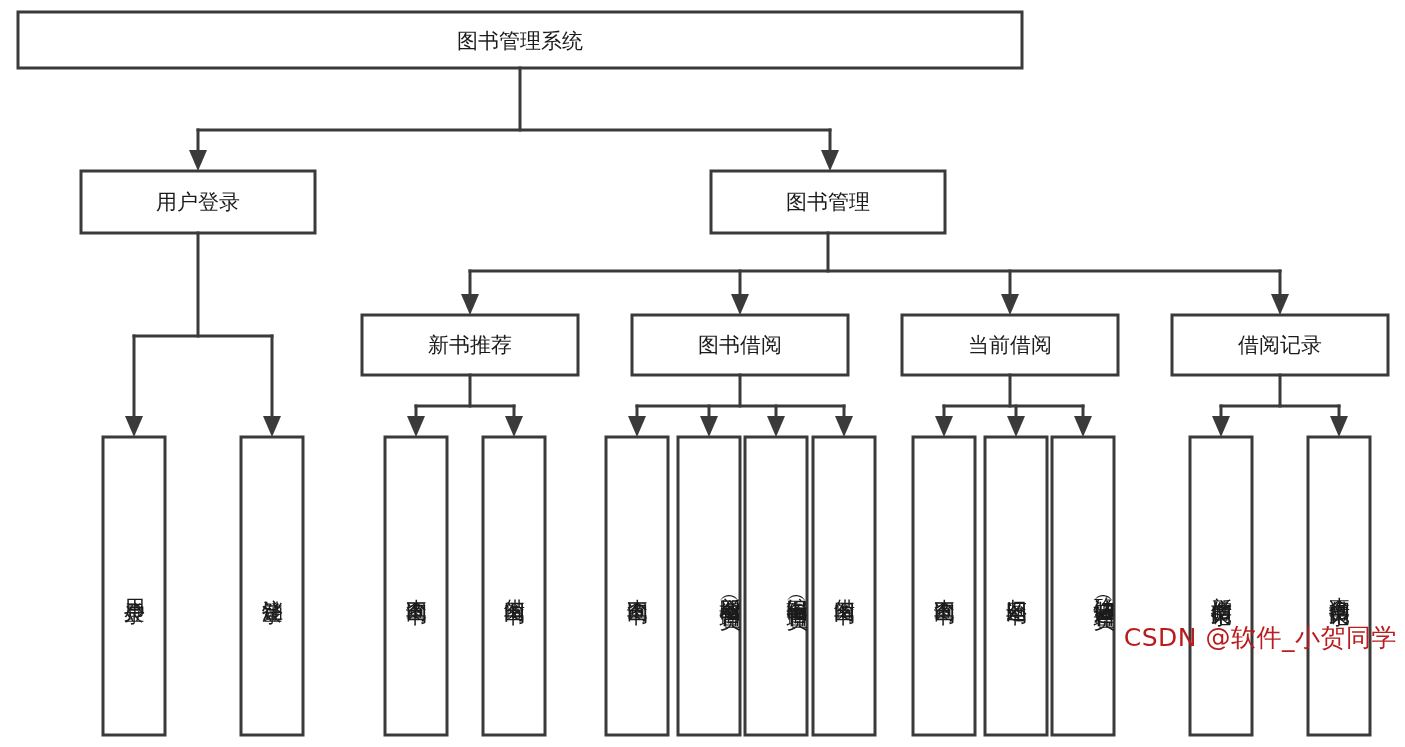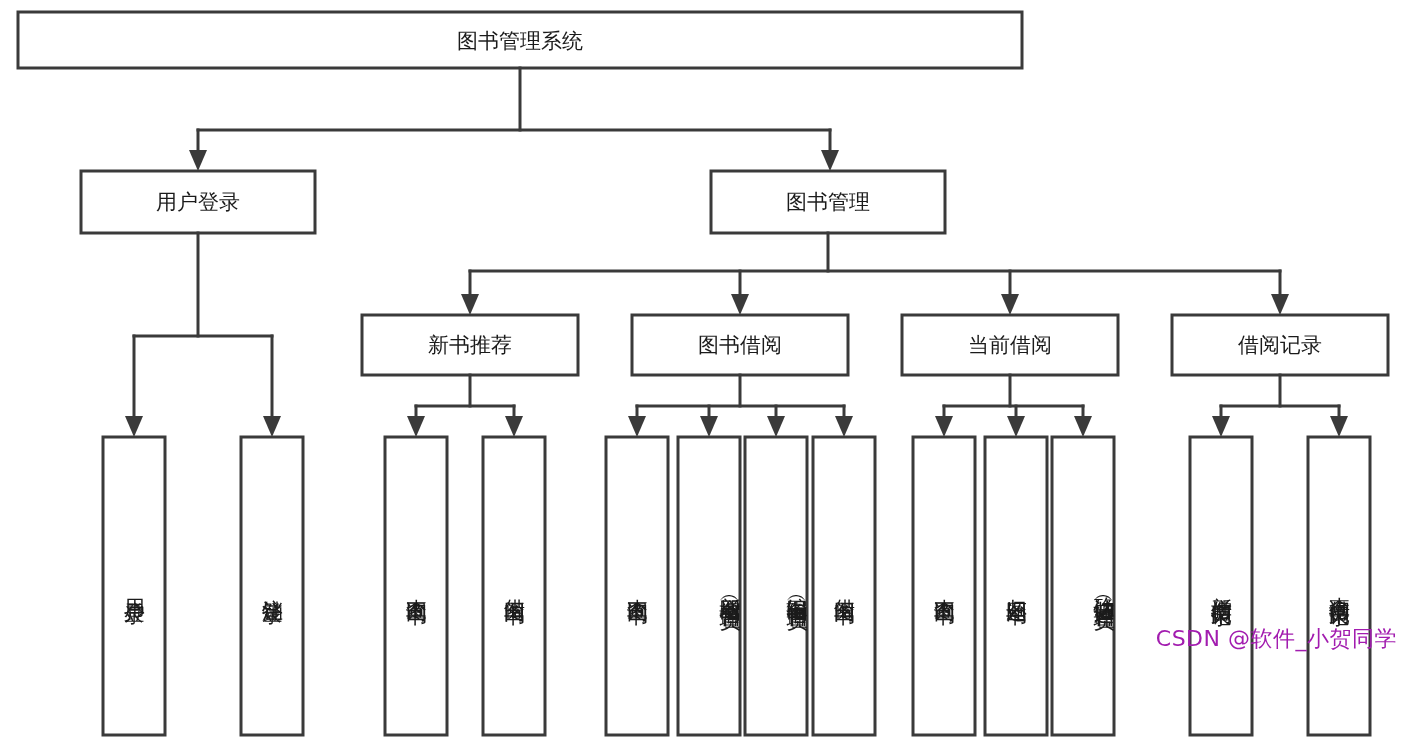--- a/index.html
+++ b/index.html
@@ -62,22 +62,22 @@
     justify-content: center;
     text-align: center;
     white-space: nowrap;
     user-select: none;
   }
   .watermark {
     position: absolute;
     right: 8px;
     bottom: 4px;
     font-family: "DejaVu Sans", "Liberation Sans", sans-serif;
-    font-size: 22px;
-    color: #a21caf;
+    font-size: 25px;
+    color: #b91c1c;
     letter-spacing: 0.5px;
     user-select: none;
   }
 </style>
 </head>
 <body>
 
 <div id="diagram-root">
 
   <svg class="flow" viewBox="0 0 1405 747">

